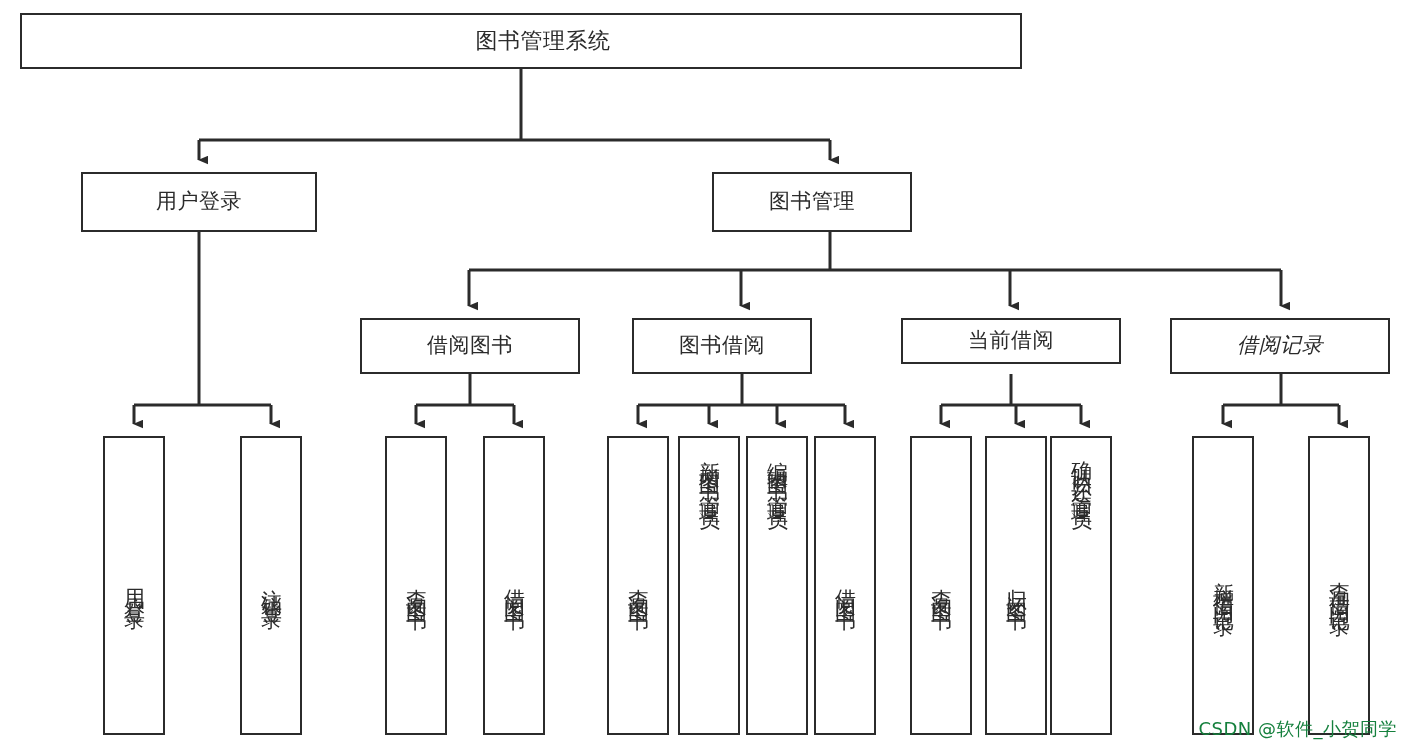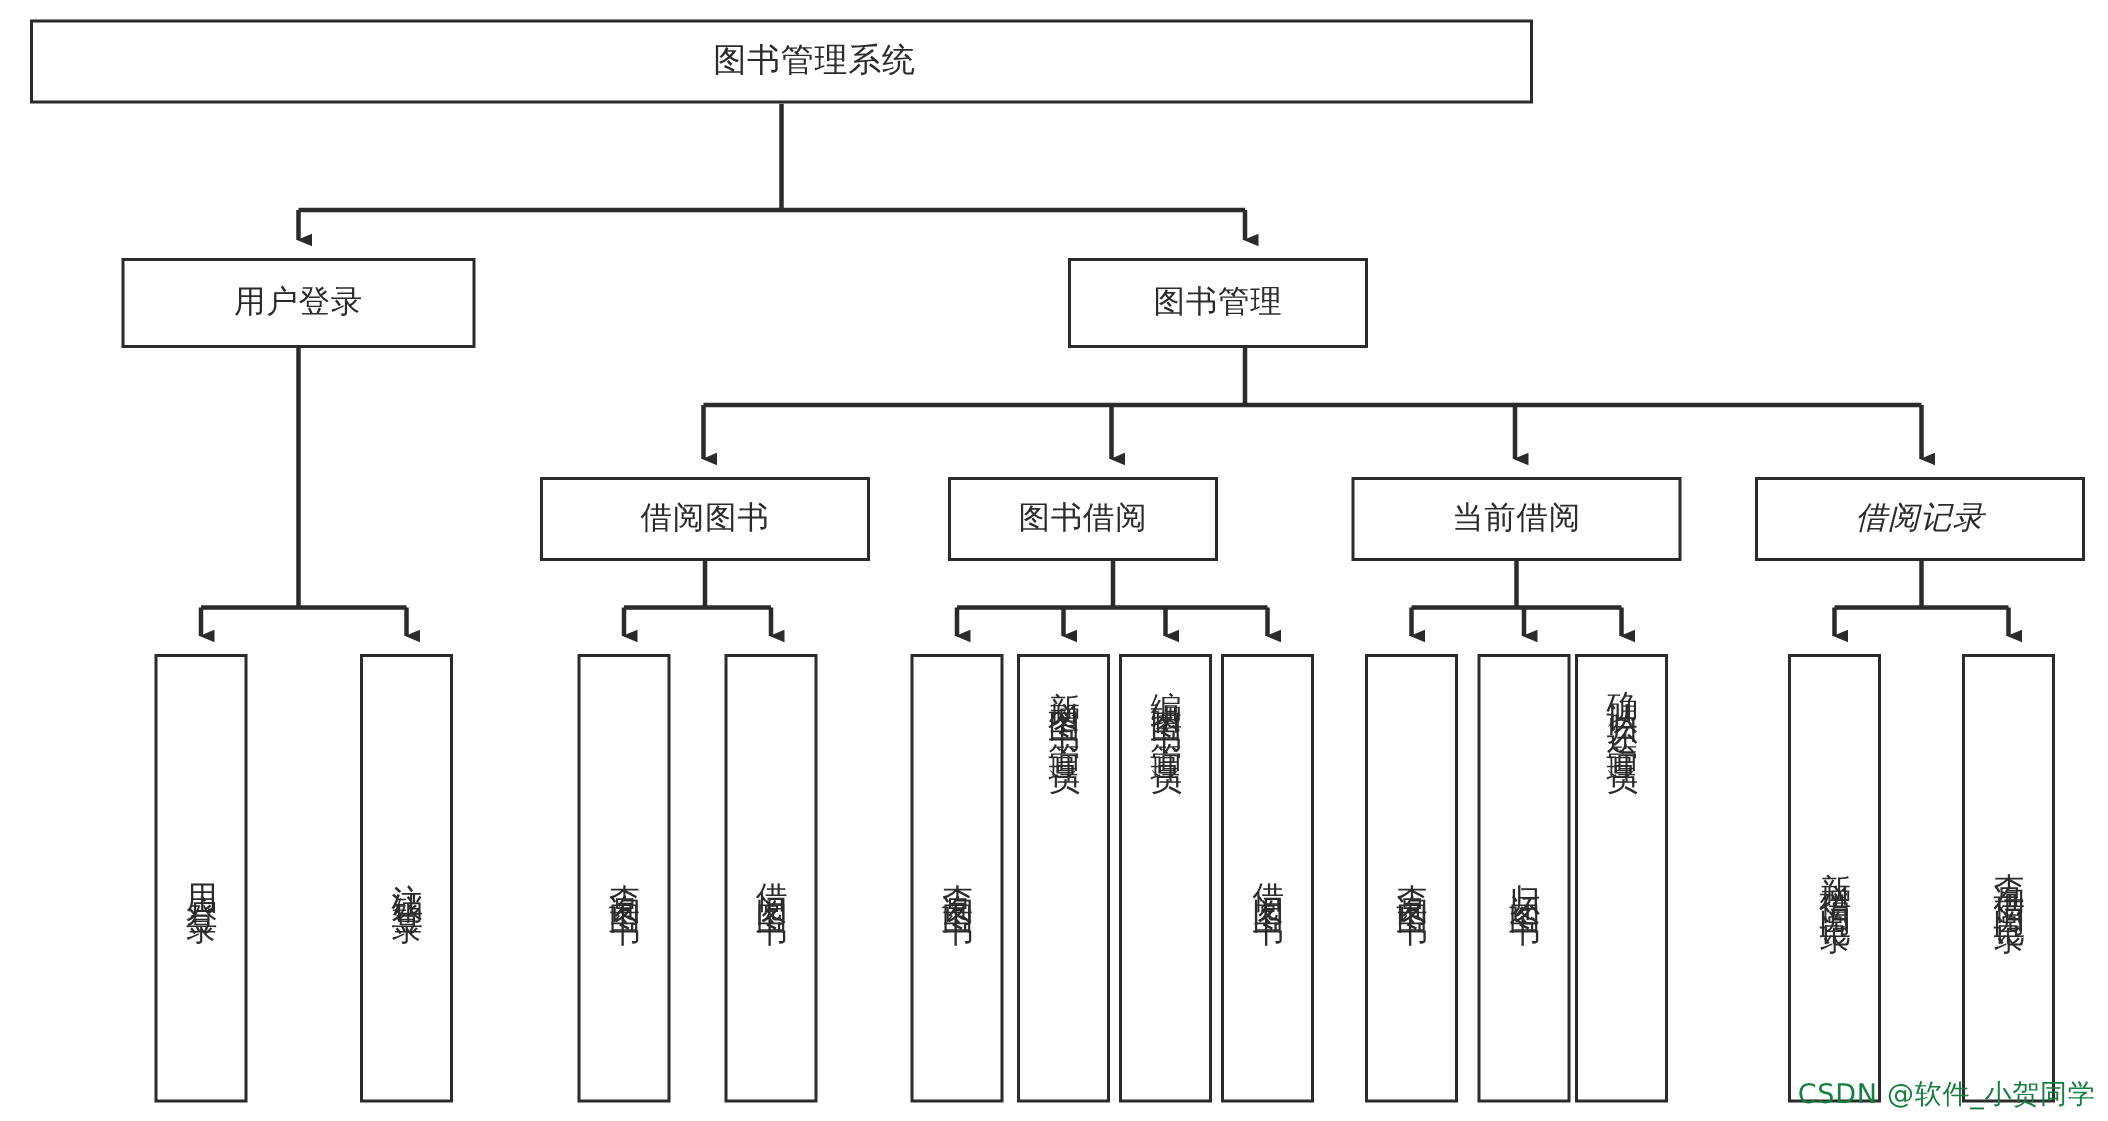--- a/index.html
+++ b/index.html
@@ -151,21 +151,21 @@
   <div class="node-box" style="left:712px; top:172px; width:200px; height:60px;">
     <span class="node-label-h">图书管理</span>
   </div>
 
   <div class="node-box" style="left:360px; top:318px; width:220px; height:56px;">
     <span class="node-label-h">借阅图书</span>
   </div>
   <div class="node-box" style="left:632px; top:318px; width:180px; height:56px;">
     <span class="node-label-h">图书借阅</span>
   </div>
-  <div class="node-box" style="left:901px; top:318px; width:220px; height:56px;">
+  <div class="node-box" style="left:901px; top:318px; width:220px; height:46px;">
     <span class="node-label-h">当前借阅</span>
   </div>
   <div class="node-box" style="left:1170px; top:318px; width:220px; height:56px;font-style:italic;">
     <span class="node-label-h">借阅记录</span>
   </div>
 
   <div class="leaf-box center-v" style="left:103px; top:436px; width:62px; height:299px;">
     <span class="leaf-label-v">用户登录</span>
   </div>
   <div class="leaf-box center-v" style="left:240px; top:436px; width:62px; height:299px;">

